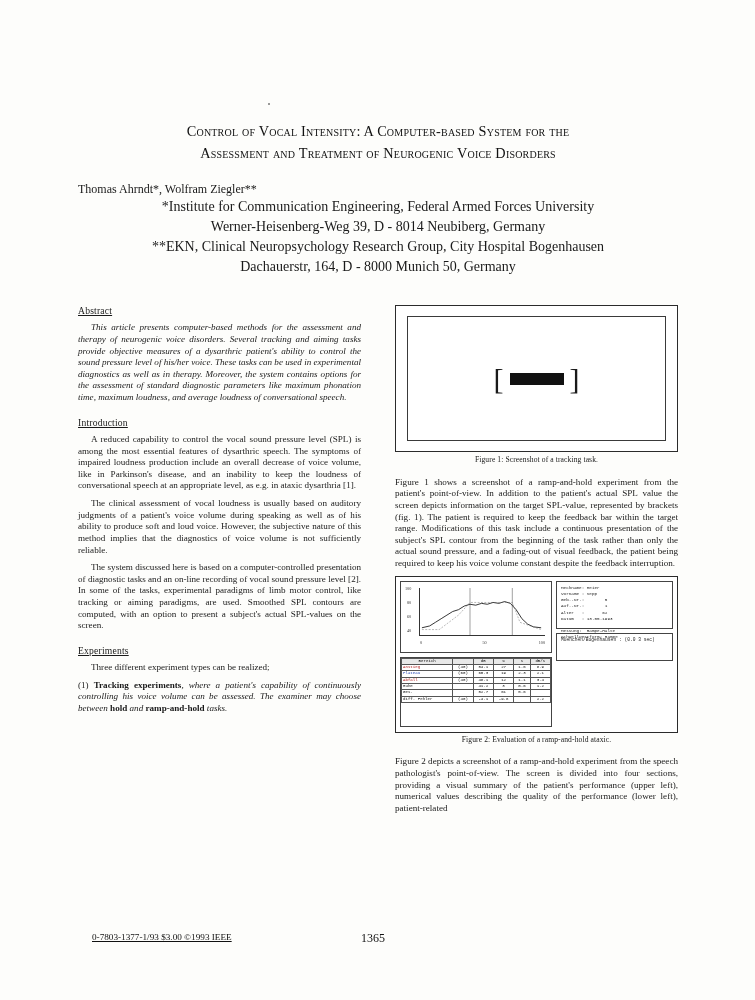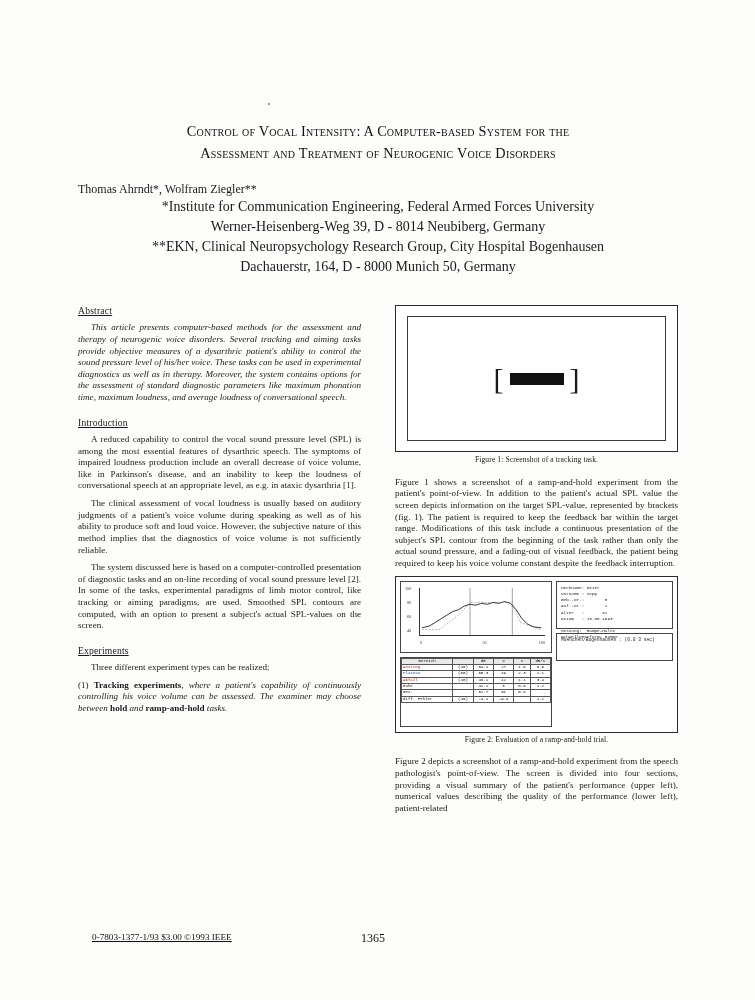--- a/index.html
+++ b/index.html
@@ -374,21 +374,21 @@
                 <td>-4.1</td>
                 <td>-9.8</td>
                 <td></td>
                 <td>2.2</td>
               </tr>
             </tbody>
           </table>
         </div>
 
       </div>
-      <div class="figcap">Figure 2: Evaluation of a ramp-and-hold trial.</div>
+      <div class="figcap">Figure 2: Evaluation of a ramp-and-hold ataxic.</div>
 
       <p class="noind">Figure 2 depicts a screenshot of a ramp-and-hold experiment from the speech pathologist's point-of-view. The screen is divided into four sections, providing a visual summary of the patient's performance (upper left), numerical values describing the quality of the performance (lower left), patient-related</p>
     </div>
   </div>
 
   <div class="footer">
     <span class="issn">0-7803-1377-1/93  $3.00 ©1993 IEEE</span>
     <span class="pageno">1365</span>
   </div>
 

